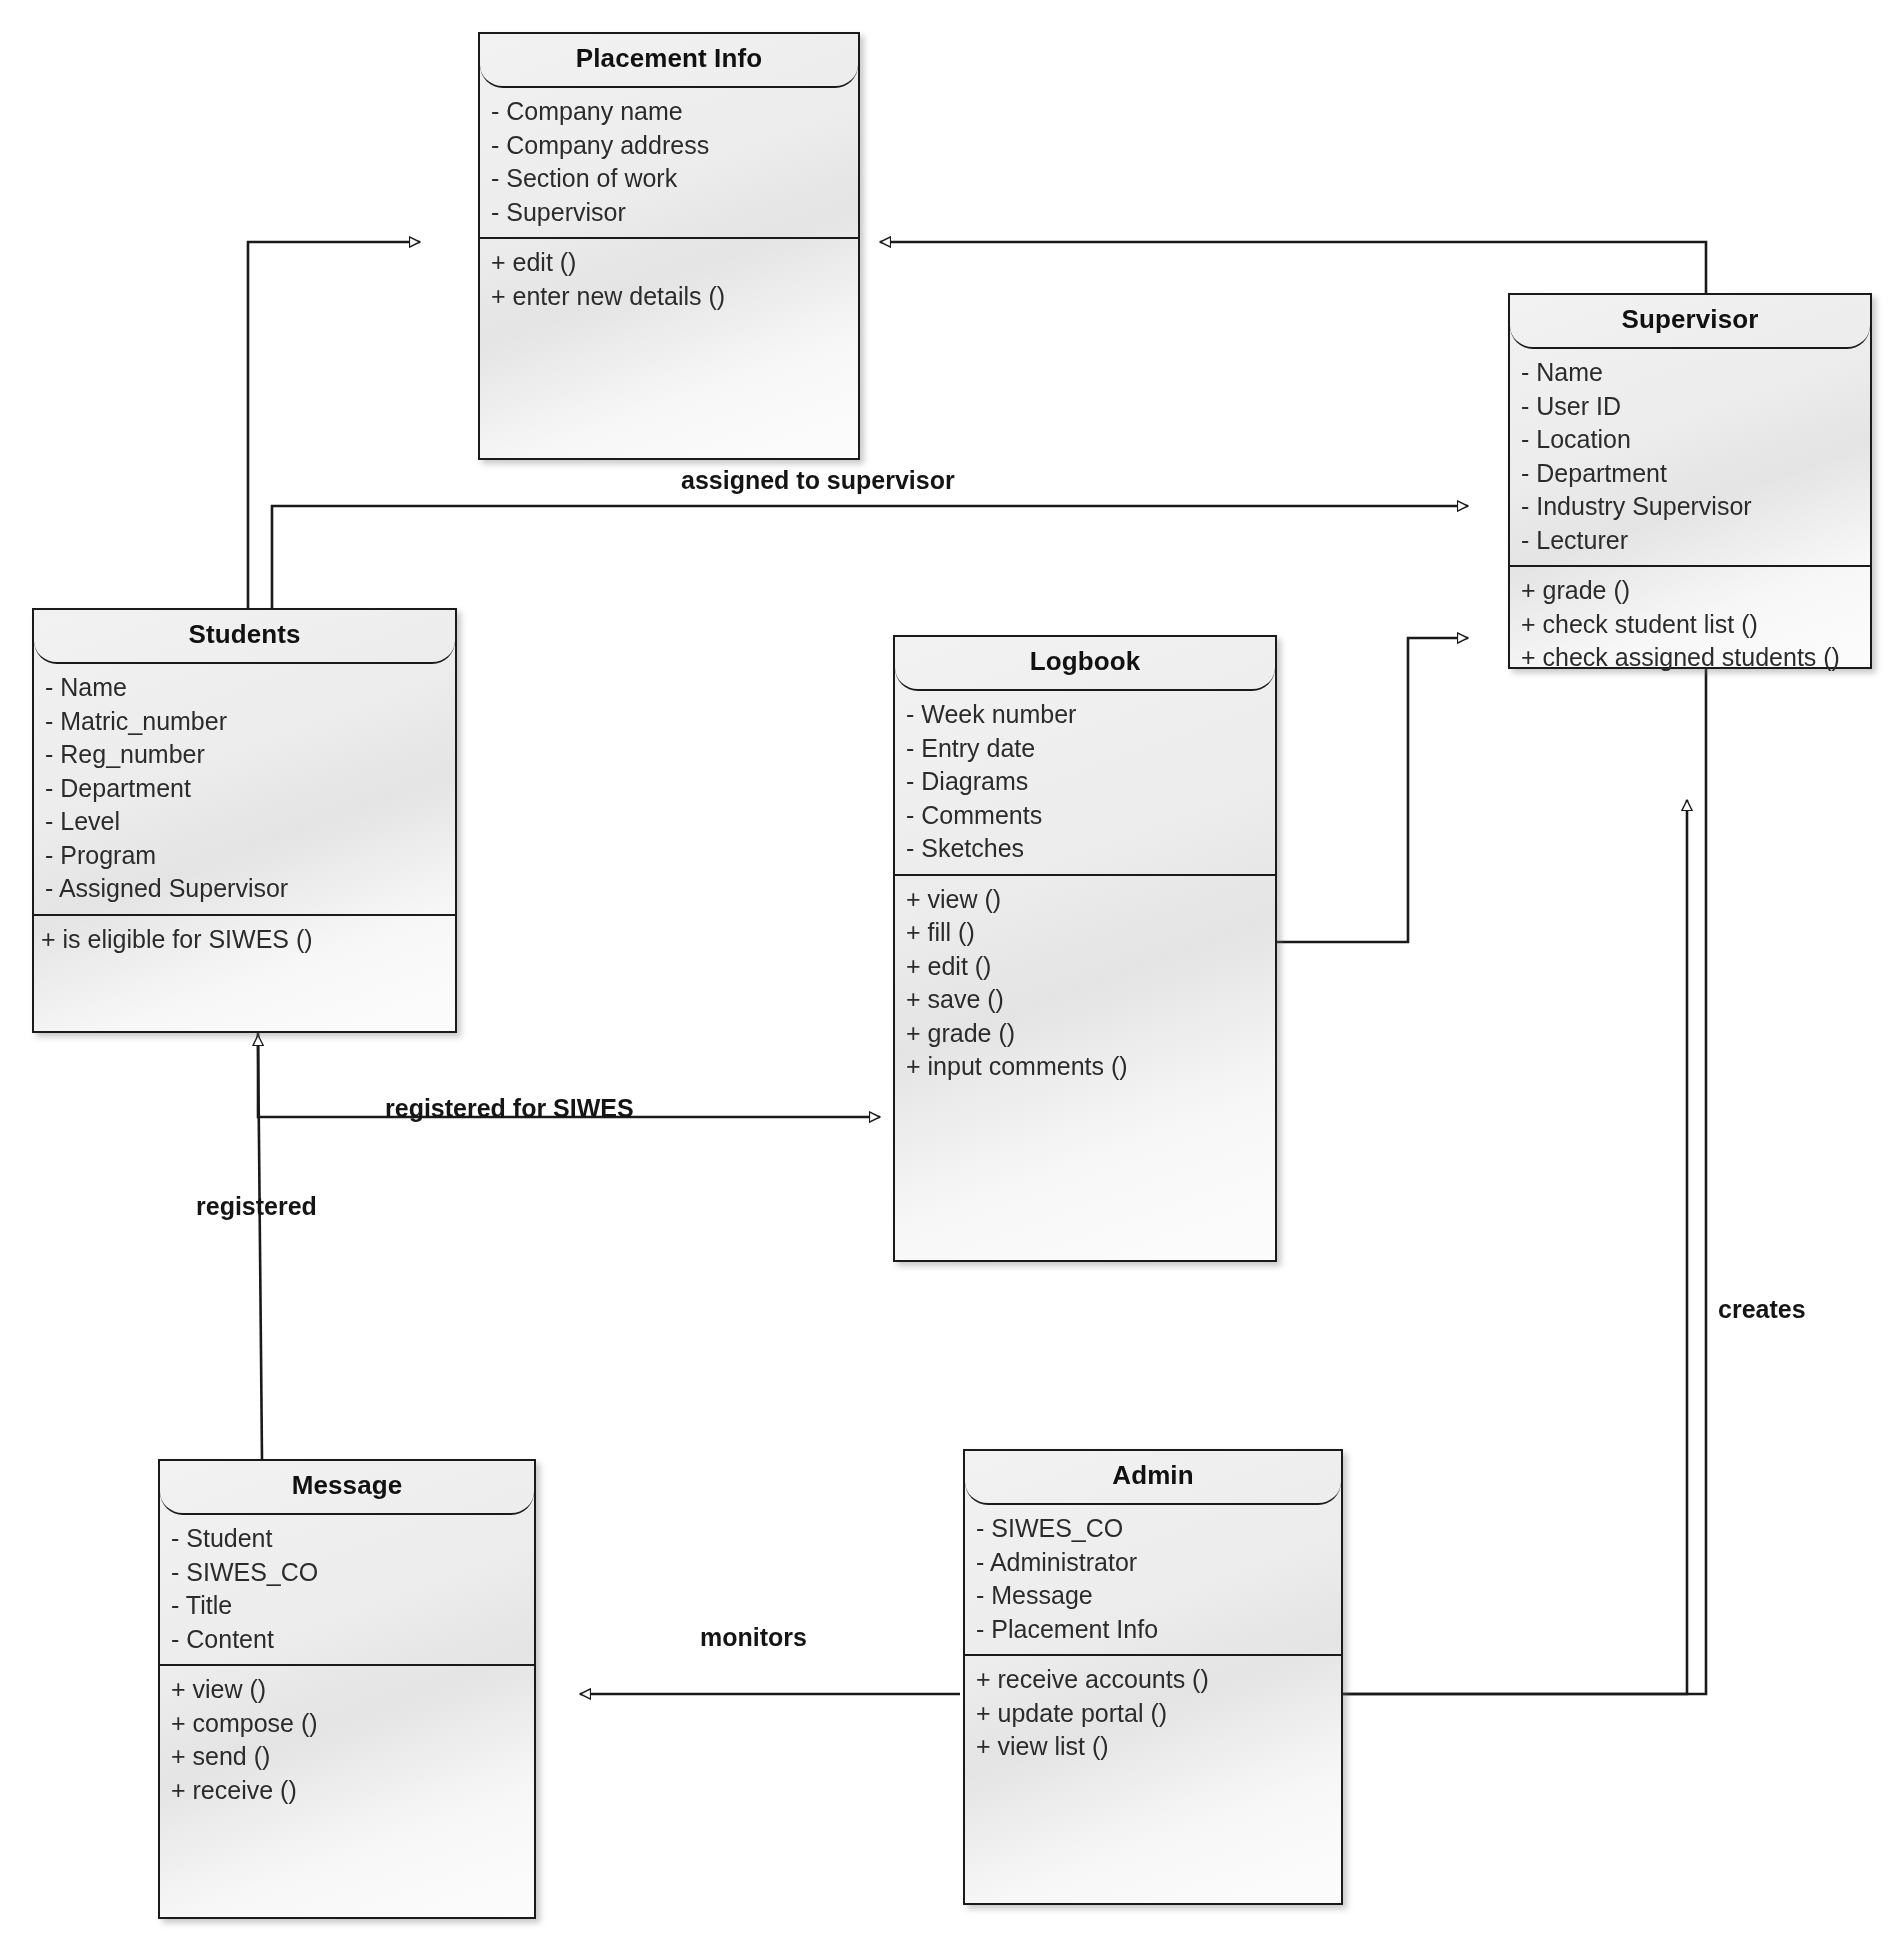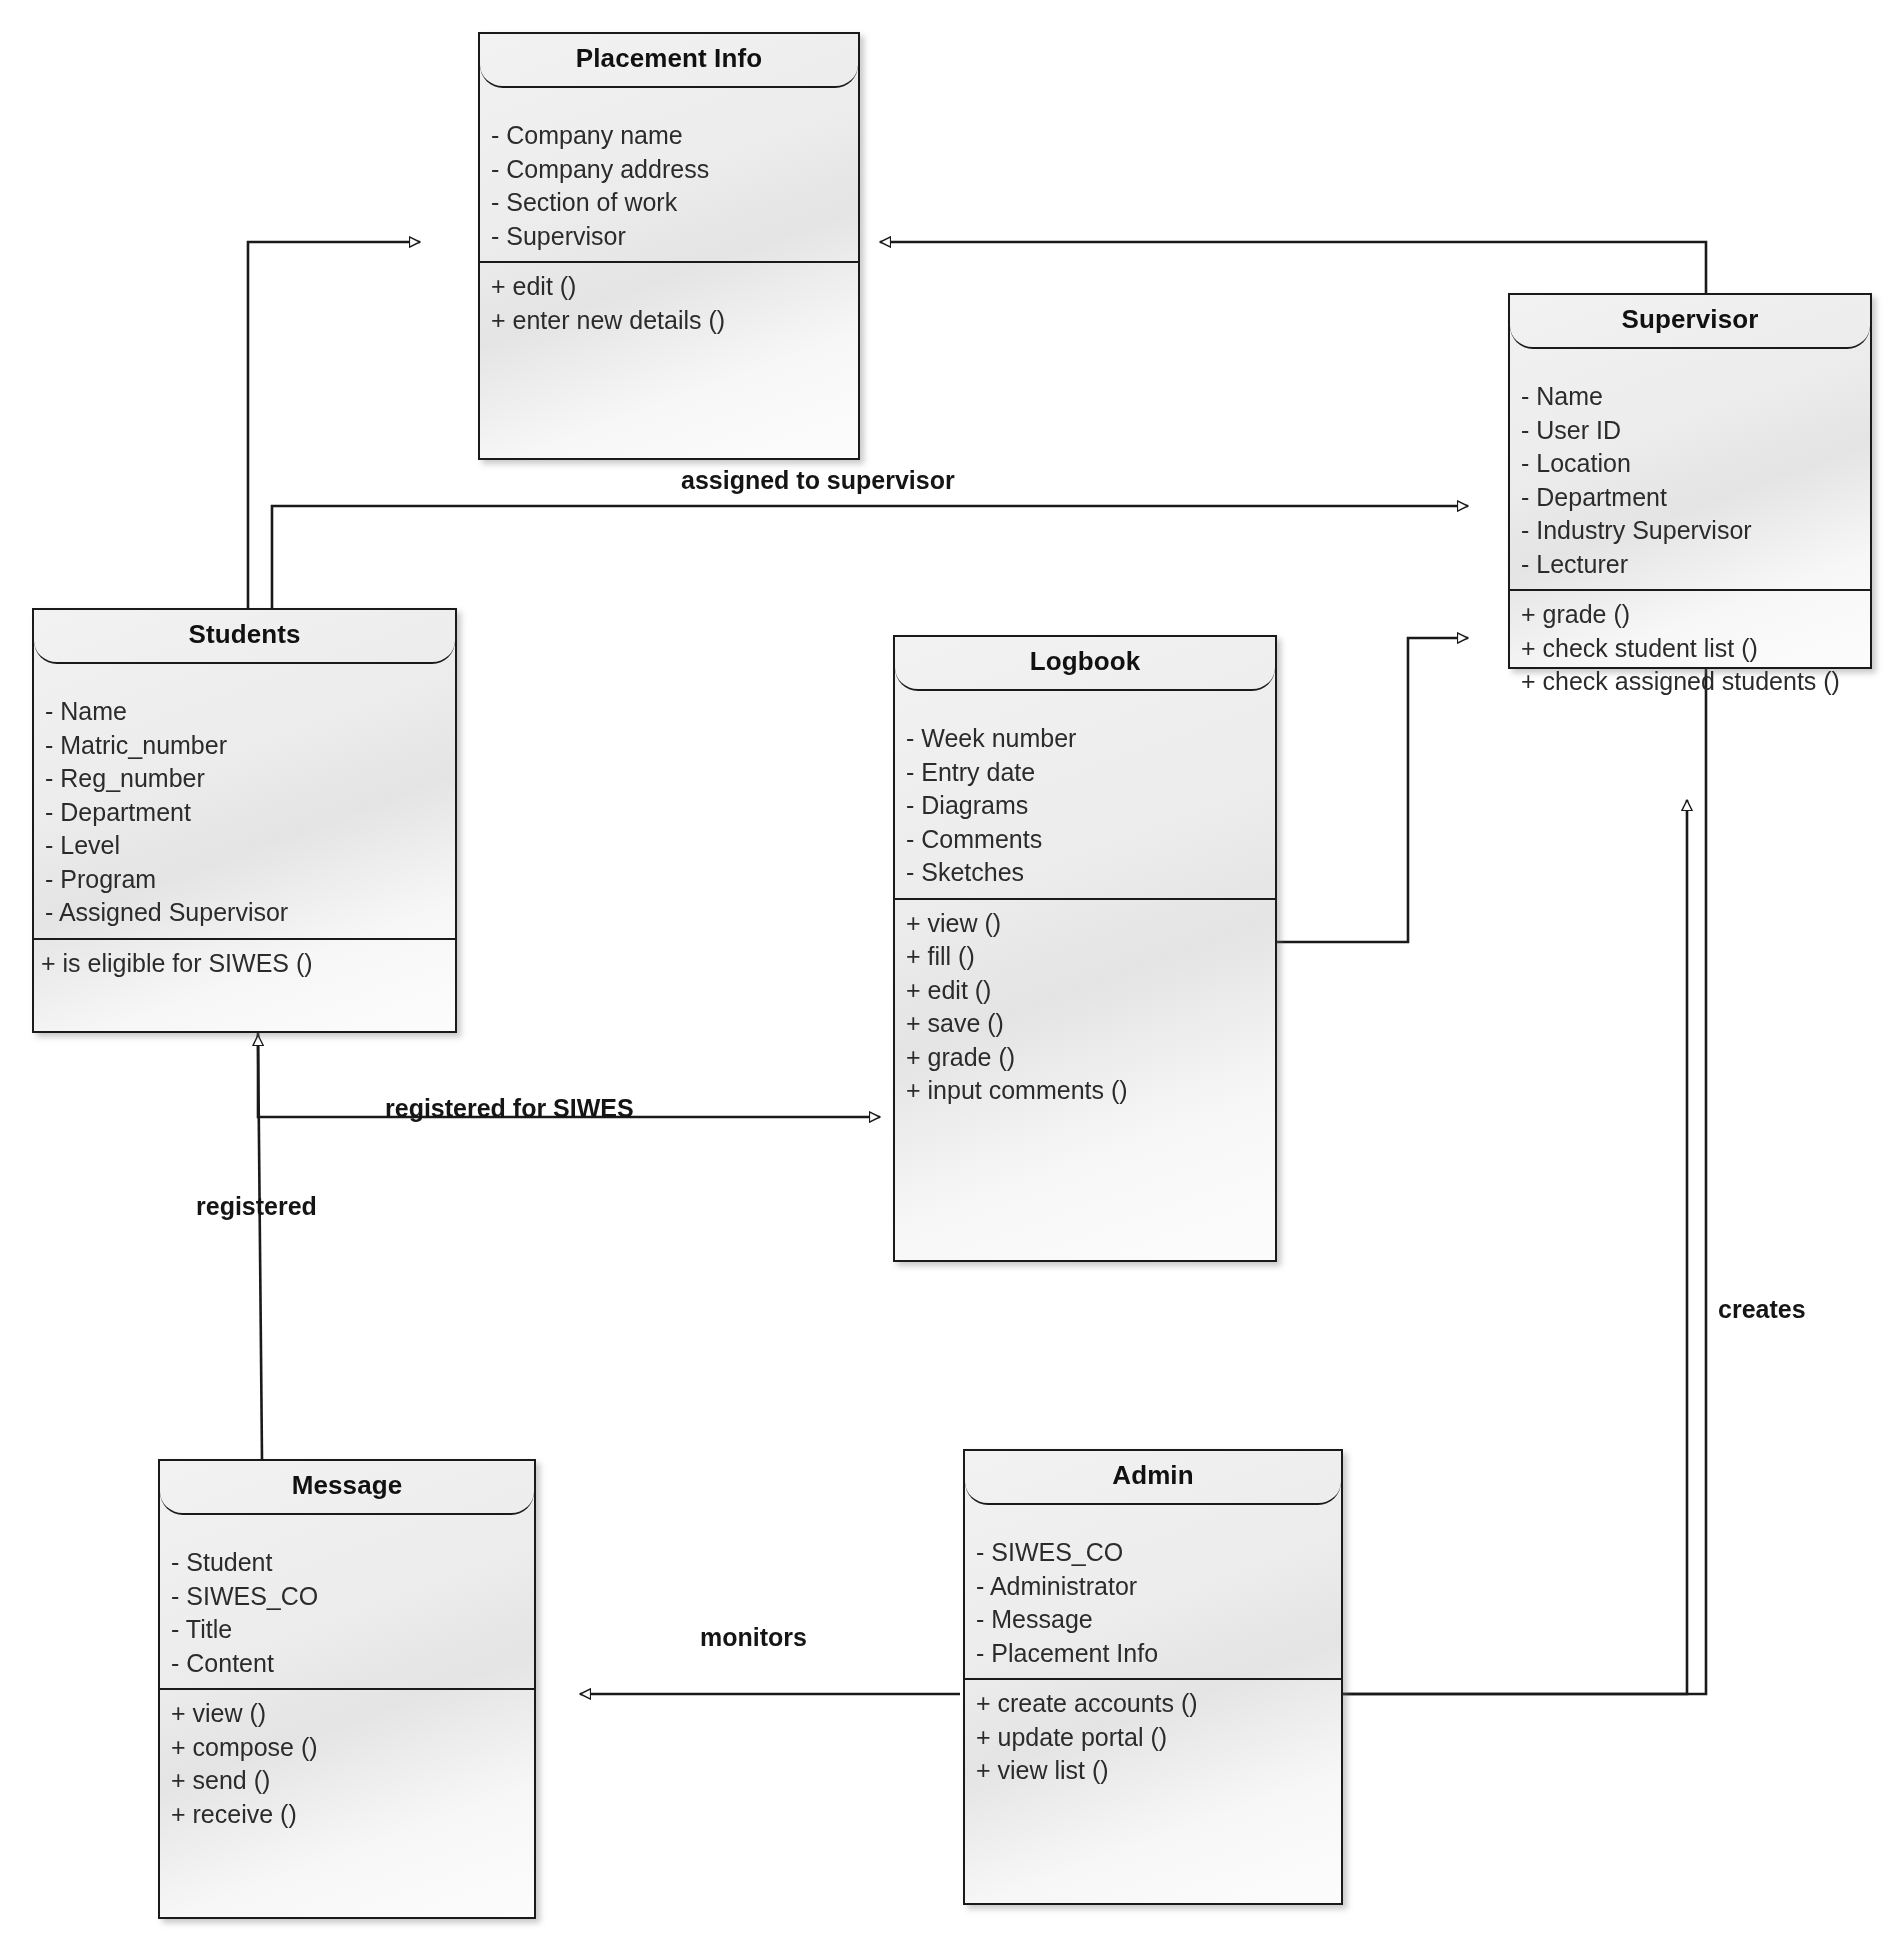--- a/index.html
+++ b/index.html
@@ -44,21 +44,20 @@
     padding: 9px 6px 12px 6px;
     border-bottom: 2px solid #1a1a1a;
     letter-spacing: 0.1px;
     border-radius: 23px;
   }
   .uml-section {
     padding: 7px 2px 8px 2px;
   }
   .uml-attrs {
     border-bottom: 2px solid #1a1a1a;
-    margin-top: 24px;
   }
   .uml-row {
     font-size: 25px;
     line-height: 33.5px;
     color: #2b2b2b;
     padding-left: 9px;
     white-space: nowrap;
   }
   .uml-row.wrapped {
     white-space: normal;
@@ -202,19 +201,19 @@
 
   <div class="uml-class" id="box-admin" style="left:963px; top:1449px; width:380px; height:456px;">
     <div class="uml-title">Admin</div>
     <div class="uml-section uml-attrs">
       <div class="uml-row">- SIWES_CO</div>
       <div class="uml-row">- Administrator</div>
       <div class="uml-row">- Message</div>
       <div class="uml-row">- Placement Info</div>
     </div>
     <div class="uml-section">
-      <div class="uml-row">+ create accounts ()</div>
+      <div class="uml-row">+ receive accounts ()</div>
       <div class="uml-row">+ update portal ()</div>
       <div class="uml-row">+ view list ()</div>
     </div>
   </div>
 
 </div>
 
 </body></html>

